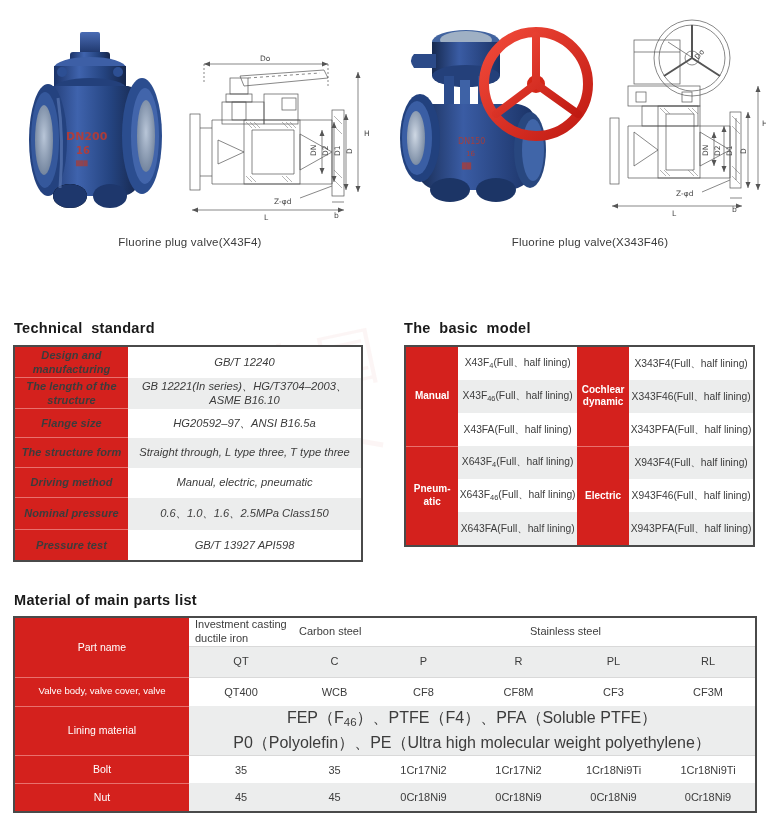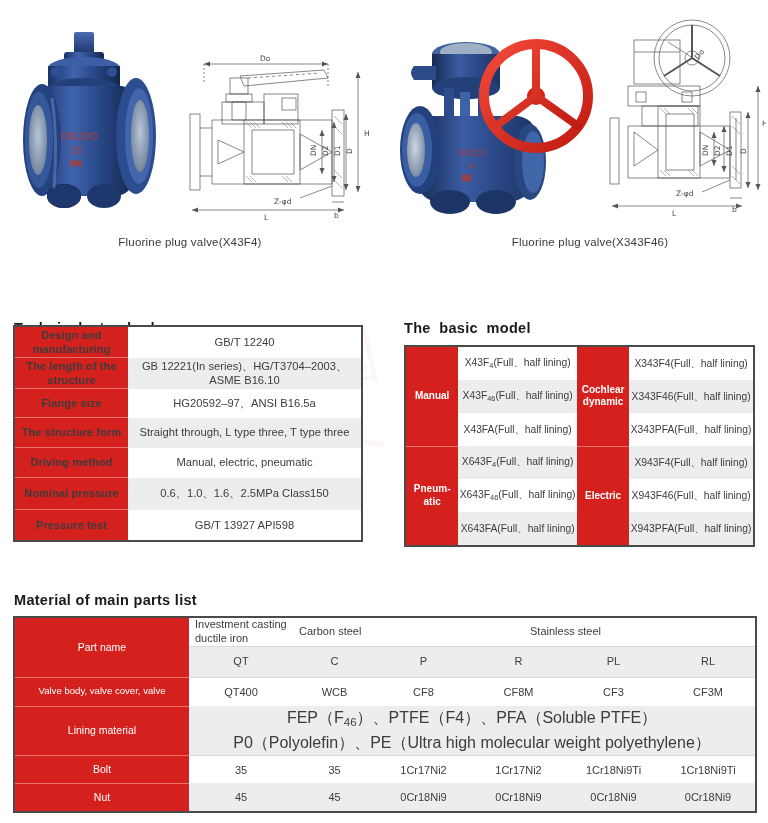--- a/index.html
+++ b/index.html
@@ -72,21 +72,21 @@
     letter-spacing:.1px;
     border-bottom:1px solid #e8716d !important;
   }
   .lbl.nb{border-bottom:0 !important;margin-left:10px;}
   .val{background:#ffffff;border-bottom:1px solid #d9d9d9;}
   .val.alt{background:#eceded;}
   .val.last{border-bottom:0;}
   .vsep{border-left:1px solid #cfcfcf;}
 
   
-  #tbl-tech{left:13px;top:325px;width:350px;}
+  #tbl-tech{left:13px;top:345px;width:350px;font-style:italic;}
   #tbl-tech .c1{width:113px;}
   #tbl-tech .c2{width:233px;}
   #tbl-tech .val{font-size:11.2px;}
 
   
   #tbl-model{left:404px;top:345px;width:351px;}
   #tbl-model td{font-size:10.3px;}
   #tbl-model .mlbl{
     background:#d4211d;color:#fff;font-weight:bold;font-size:10px;
     text-align:center;line-height:1.25;
@@ -121,21 +121,21 @@
     <svg viewBox="0 0 300 160">
       <text x="10" y="70" font-family="DejaVu Sans, sans-serif" font-size="62" fill="#c0392b">中国</text>
       <path d="M20 100 L120 140 M60 95 L70 150" stroke="#c0392b" stroke-width="5" fill="none"></path>
     </svg>
   </div>
 
   <div class="products">
 
     <div class="prod left">
 
-      <div class="photo" style="left:12px;top:28px;width:155px;height:190px;">
+      <div class="photo" style="left:18px;top:28px;width:155px;height:190px;font-weight:bold;">
         <svg viewBox="0 0 155 190" width="155" height="190">
           <defs>
             <linearGradient id="bl1" x1="0" y1="0" x2="1" y2="0">
               <stop offset="0%" stop-color="#1b3368"></stop>
               <stop offset="35%" stop-color="#3f63ad"></stop>
               <stop offset="70%" stop-color="#24437f"></stop>
               <stop offset="100%" stop-color="#16264b"></stop>
             </linearGradient>
             <linearGradient id="bl2" x1="0" y1="0" x2="0" y2="1">
               <stop offset="0%" stop-color="#4a6cb4"></stop>
@@ -257,21 +257,21 @@
             <text x="152" y="166">b</text>
           </g>
         </svg>
       </div>
 
       <div class="caption">Fluorine plug valve(X43F4)</div>
     </div>
 
     <div class="prod right">
 
-      <div class="photo" style="left:16px;top:22px;width:210px;height:200px;">
+      <div class="photo" style="left:16px;top:10px;width:210px;height:200px;">
         <svg viewBox="0 0 210 200" width="210" height="200">
           <defs>
             <linearGradient id="bl3" x1="0" y1="0" x2="1" y2="0">
               <stop offset="0%" stop-color="#16294f"></stop>
               <stop offset="40%" stop-color="#3a5ca4"></stop>
               <stop offset="100%" stop-color="#1b3366"></stop>
             </linearGradient>
             <linearGradient id="rd1" x1="0" y1="0" x2="1" y2="1">
               <stop offset="0%" stop-color="#f24a3a"></stop>
               <stop offset="100%" stop-color="#c01a12"></stop>

